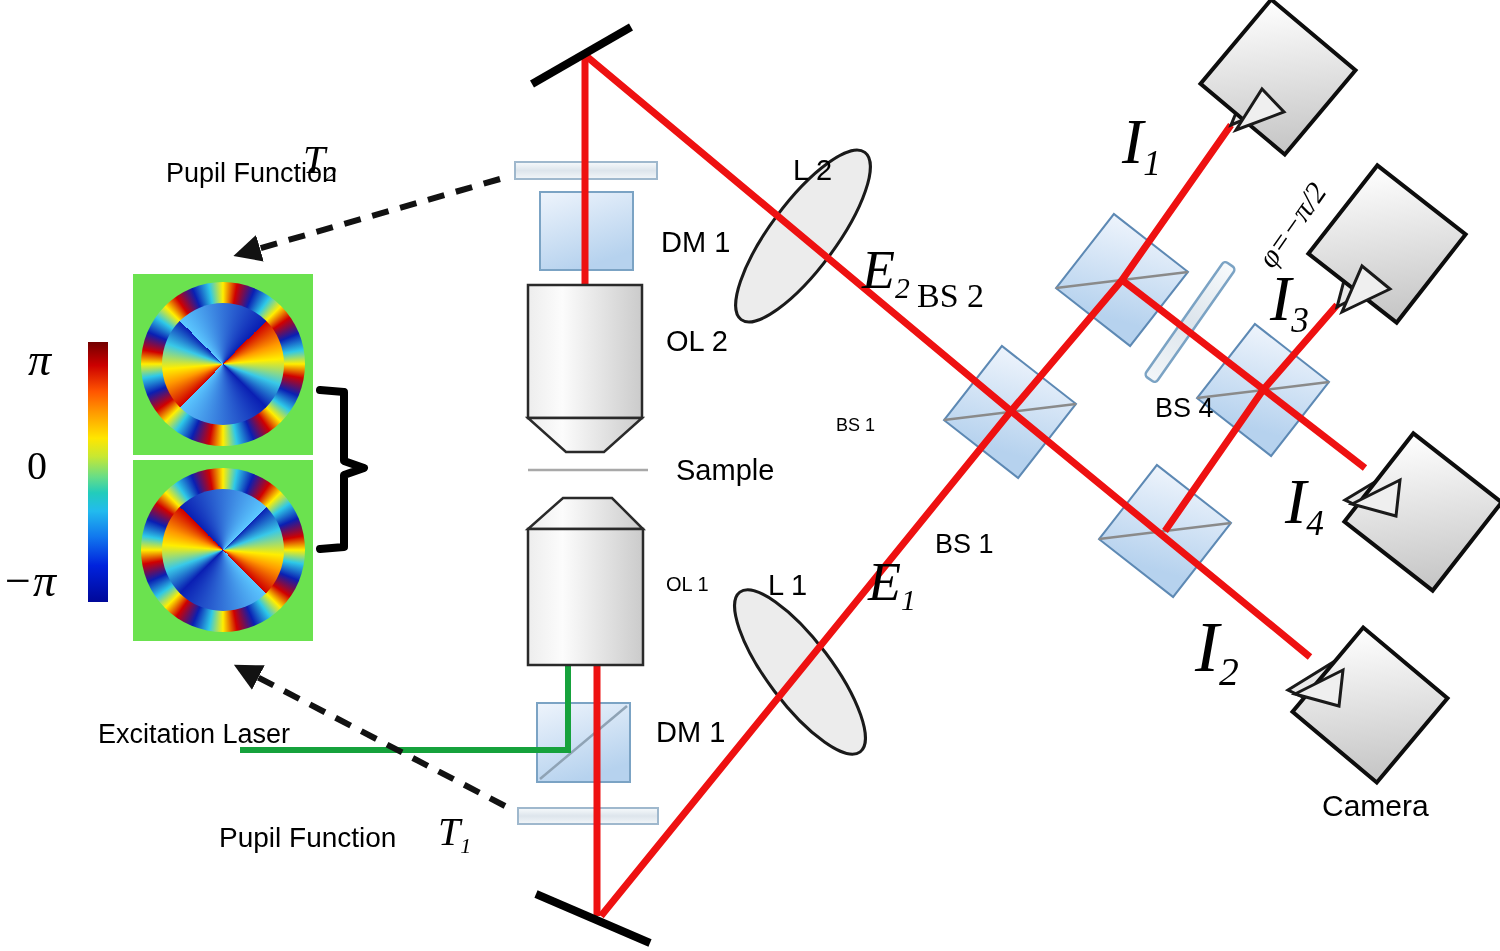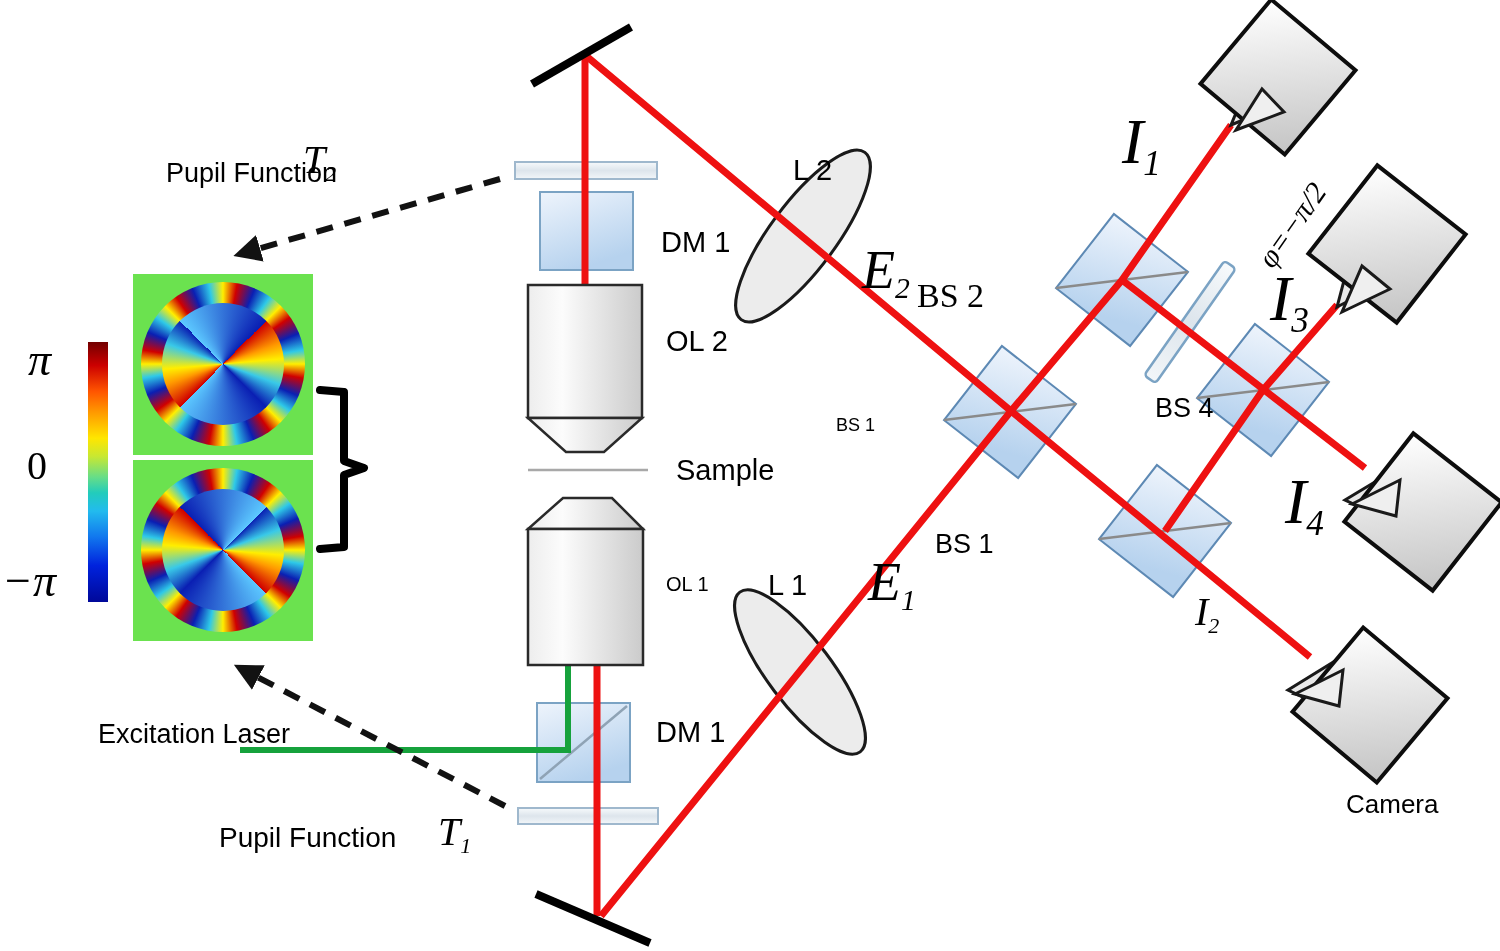--- a/index.html
+++ b/index.html
@@ -205,18 +205,18 @@
   <div class="lbl sans" style="left:1155px;top:395px;font-size:27px;">BS 4</div>
 
   <div class="lbl math" style="left:1217px;top:210px;width:150px;text-align:center;font-size:30px;transform:rotate(-55deg);">φ=−π/2</div>
 
   <div class="lbl math" style="left:1122px;top:110px;font-size:64px;">
     <span>I</span><span class="sb">1</span></div>
   <div class="lbl math" style="left:1270px;top:267px;font-size:64px;">
     <span>I</span><span class="sb">3</span></div>
   <div class="lbl math" style="left:1285px;top:470px;font-size:64px;">
     <span>I</span><span class="sb">4</span></div>
-  <div class="lbl math" style="left:1195px;top:592px;font-size:40px;text-align:center;">
+  <div class="lbl math" style="left:1195px;top:611px;font-size:72px;text-align:center;">
     <span>I</span><span class="sb">2</span></div>
 
-  <div class="lbl sans" style="left:1322px;top:791px;font-size:26px;margin-left:24px;">Camera</div>
+  <div class="lbl sans" style="left:1322px;top:791px;font-size:30px;">Camera</div>
 
 </div>
 
 </body></html>

